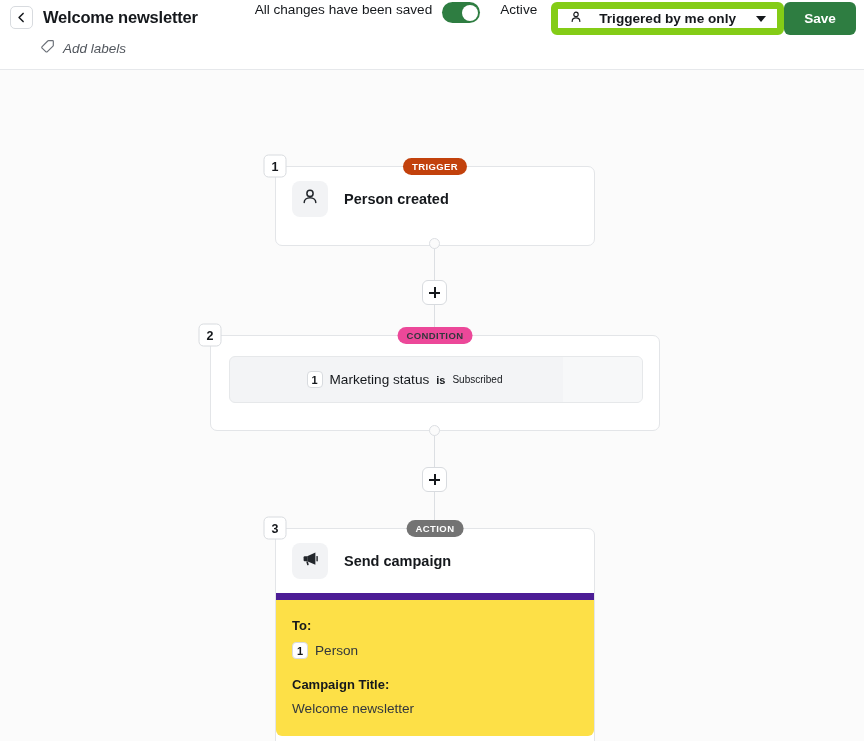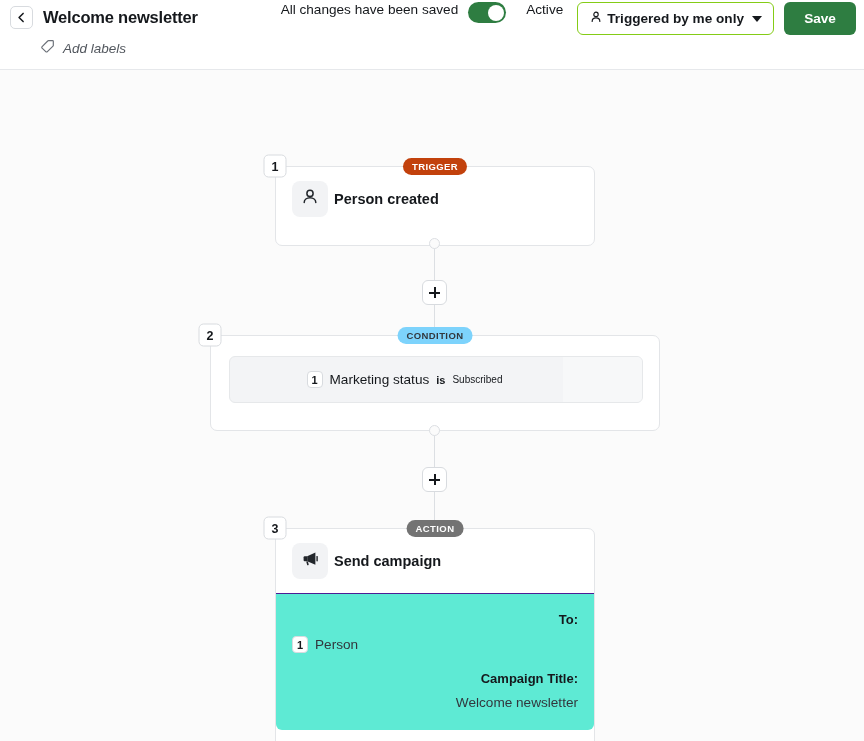--- a/index.html
+++ b/index.html
@@ -91,44 +91,43 @@
   }
   .active-text {
     font-size: 13.6px;
     color: #15181c;
     margin-left: 20px;
     margin-right: 14px;
     white-space: nowrap;
   }
   .trig-select {
     height: 33px;
-    border: 1px solid #84cc16;
+    border: 7px solid #84cc16;
     border-radius: 6px;
     background: #fff;
     display: flex;
     align-items: center;
-    gap: 4px;
+    gap: 16px;
     padding: 0 11px 0 11px;
     cursor: pointer;
     white-space: nowrap;
   }
   .trig-select .sel-label {
     font-size: 13.6px;
     font-weight: bold;
     color: #15181c;
   }
   .caret {
     width: 0; height: 0;
     border-left: 5px solid transparent;
     border-right: 5px solid transparent;
     border-top: 6px solid #15181c;
     margin-left: 4px;
   }
   .save-btn {
-    margin-left: 10px;
     height: 33px;
     min-width: 72px;
     background: #2e7d41;
     color: #ffffff;
     font-size: 13.6px;
     font-weight: bold;
     border: none;
     border-radius: 6px;
     padding: 0 18px;
     cursor: pointer;
@@ -175,27 +174,27 @@
     padding: 0 9px;
     border-radius: 9px;
     font-size: 9.5px;
     font-weight: bold;
     letter-spacing: 0.4px;
     display: flex; align-items: center; justify-content: center;
     white-space: nowrap;
     z-index: 3;
   }
   .type-badge.trigger { background: #c2410c; color: #ffffff; }
-  .type-badge.condition { background: #7dd3fc; color: #32373d; }
+  .type-badge.condition { background: #ec4899; color: #32373d; }
   .type-badge.action { background: #737373; color: #ffffff; }
 
   .node-head {
     display: flex;
     align-items: center;
-    gap: 6px;
+    gap: 16px;
     padding: 14px 16px;
   }
   .icon-tile {
     width: 36px; height: 36px;
     border-radius: 8px;
     background: #f2f3f5;
     display: flex; align-items: center; justify-content: center;
     flex: none;
   }
   .node-title {
@@ -241,25 +240,24 @@
     font-size: 11px;
     font-weight: bold;
     color: #15181c;
   }
   .cond-field { font-size: 13.6px; color: #15181c; }
   .cond-op { font-size: 11px; color: #15181c; font-weight: bold; }
   .cond-val { font-size: 10px; color: #15181c; }
 
   
   .detail {
-    border-top: 1px solid #4c1d95;
-    background: #5eead4;
+    border-top: 7px solid #4c1d95;
+    background: #fde047;
     padding: 18px 16px 20px 16px;
     border-radius: 0 0 6px 6px;
-    text-align: right;
   }
   .detail-label {
     font-size: 13px;
     font-weight: bold;
     color: #15181c;
     margin-bottom: 9px;
   }
   .detail-row {
     display: flex;
     align-items: center;

